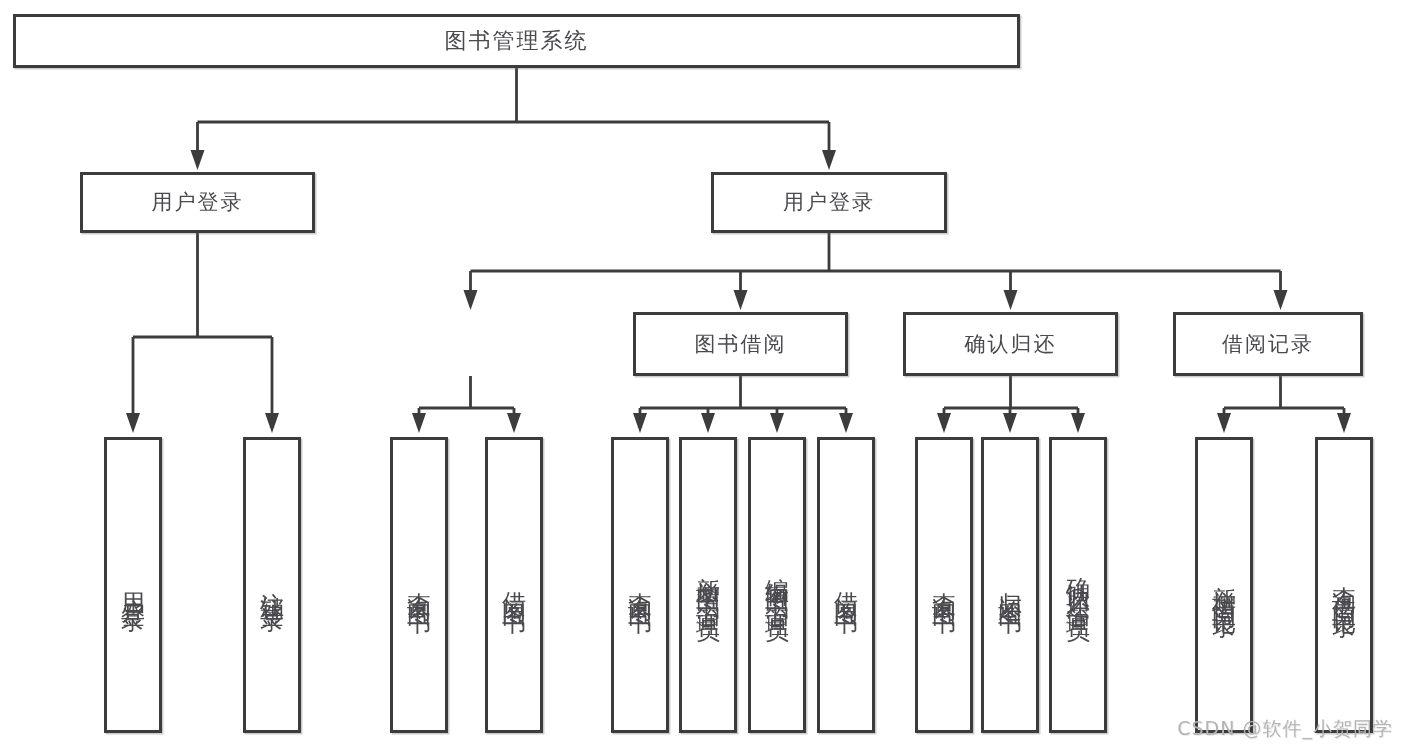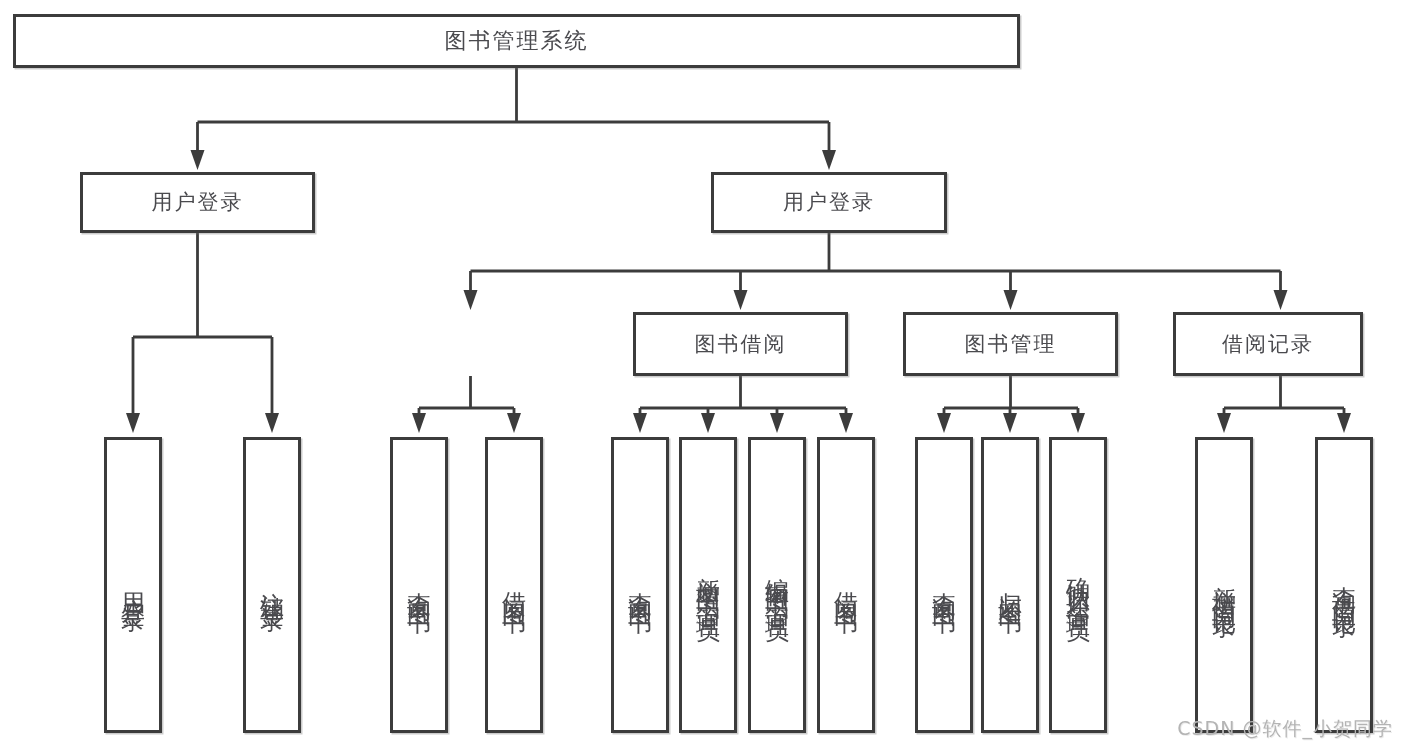--- a/index.html
+++ b/index.html
@@ -99,21 +99,21 @@
     <span class="lbl">用户登录</span>
   </div>
   <div class="box h" style="left:711px;top:172px;width:236px;height:61px">
     <span class="lbl">用户登录</span>
   </div>
 
   <div class="box h" style="left:633px;top:312px;width:215px;height:64px">
     <span class="lbl">图书借阅</span>
   </div>
   <div class="box h" style="left:903px;top:312px;width:215px;height:64px">
-    <span class="lbl">图书管理</span>
+    <span class="lbl">确认归还</span>
   </div>
   <div class="box h" style="left:1173px;top:312px;width:190px;height:64px">
     <span class="lbl">借阅记录</span>
   </div>
 
   <div class="box v" style="left:104px;top:437px;width:58px;height:296px">
     <span class="lbl">用户登录</span>
   </div>
   <div class="box v" style="left:243px;top:437px;width:58px;height:296px">
     <span class="lbl">注销登录</span>

